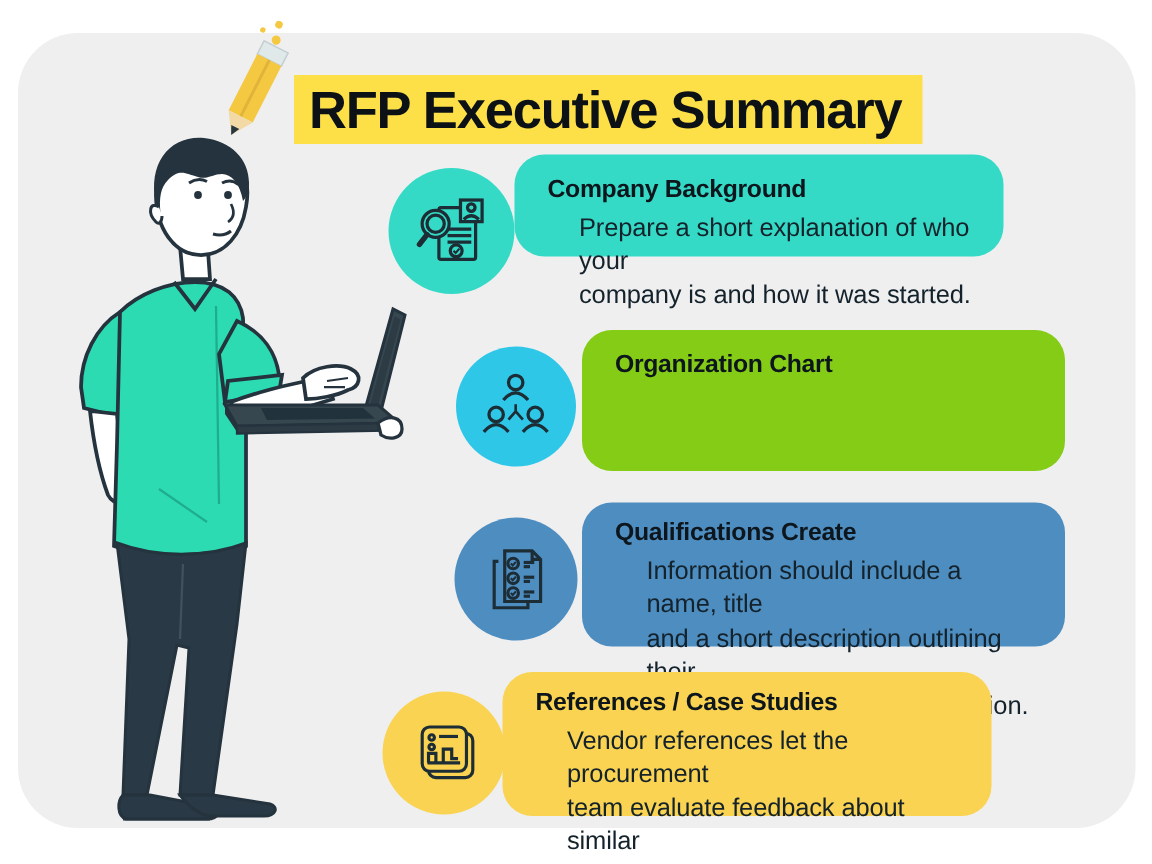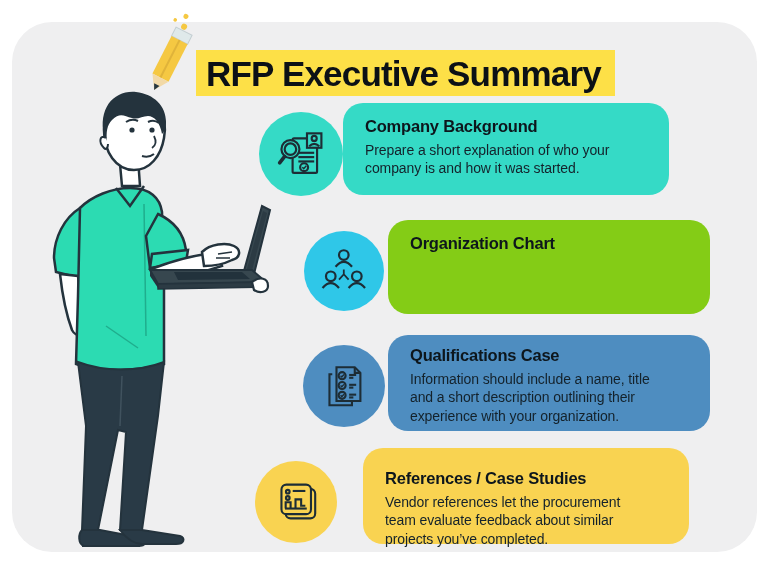--- a/index.html
+++ b/index.html
@@ -10,25 +10,25 @@
   .title-wrap { position:absolute; left:196px; top:50px; z-index:3; }
   .title-hl { display:inline-block; background:#fde047; padding:4px 14px 2px 10px; }
   h1.title { font-size:35px; font-weight:800; letter-spacing:-0.8px; color:#0c1116; white-space:nowrap; }
 
   .pencil { position:absolute; left:134px; top:12px; z-index:3; }
 
   .person { position:absolute; left:46px; top:86px; z-index:2; }
 
   .card { position:absolute; border-radius:20px; padding:14px 20px 12px 22px; z-index:2; }
   .card h2 { font-size:16.5px; font-weight:700; color:#0d161c; margin-bottom:5px; letter-spacing:-0.2px; }
-  .card p { font-size:14px; line-height:1.32; color:#14222b; white-space:pre-line; letter-spacing:-0.1px; }
-  .card1 { left:343px; top:103px; width:326px; height:92px; }
+  .card p { font-size:17px; line-height:1.32; color:#14222b; white-space:pre-line; letter-spacing:-0.1px;margin-left:21px; }
+  .card1 { left:343px; top:103px; width:326px; height:68px; }
   .card2 { left:388px; top:220px; width:322px; height:94px; }
   .card3 { left:388px; top:335px; width:322px; height:96px; padding-top:11px; }
-  .card4 { left:363px; top:448px; width:326px; height:96px; padding-top:21px; }
+  .card4 { left:335px; top:448px; width:326px; height:96px; padding-top:11px; }
 
   .icon-circle { position:absolute; border-radius:50%; z-index:3; display:flex; align-items:center; justify-content:center; }
   .ic1 { left:259px; top:112px; width:84px; height:84px; }
   .ic2 { left:304px; top:231px; width:80px; height:80px; }
   .ic3 { left:303px; top:345px; width:82px; height:82px; }
   .ic4 { left:255px; top:461px; width:82px; height:82px; }
   .icon-circle svg { width:72%; height:72%; }
 </style>
 </head>
 <body>
@@ -146,21 +146,21 @@
       <path d="M30,36 Q42,22 54,36"></path>
       <circle cx="23" cy="50" r="7"></circle>
       <path d="M11,67 Q23,53 35,67"></path>
       <circle cx="61" cy="50" r="7"></circle>
       <path d="M49,67 Q61,53 73,67"></path>
       <path d="M42,40 L42,47 M42,47 L35,55 M42,47 L49,55" stroke-width="2.6"></path>
     </svg>
   </div>
 
   <div class="card card3" style="background-color: rgb(78, 141, 192);">
-    <h2>Qualifications Case</h2>
+    <h2>Qualifications Create</h2>
     <p>Information should include a name, title
 and a short description outlining their
 experience with your organization.</p>
   </div>
   <div class="icon-circle ic3" style="background-color: rgb(78, 141, 192);">
     <svg viewBox="0 0 84 84" fill="none" stroke="#1d2d36" stroke-width="3">
       <path d="M26,26 h-4 v44 h32 v-5" fill="none"></path>
       <path d="M32,16 h26 l8,8 v40 h-34 Z" fill="#4e8dc0"></path>
       <path d="M58,16 v8 h8"></path>
       <circle cx="40" cy="28" r="5"></circle>

